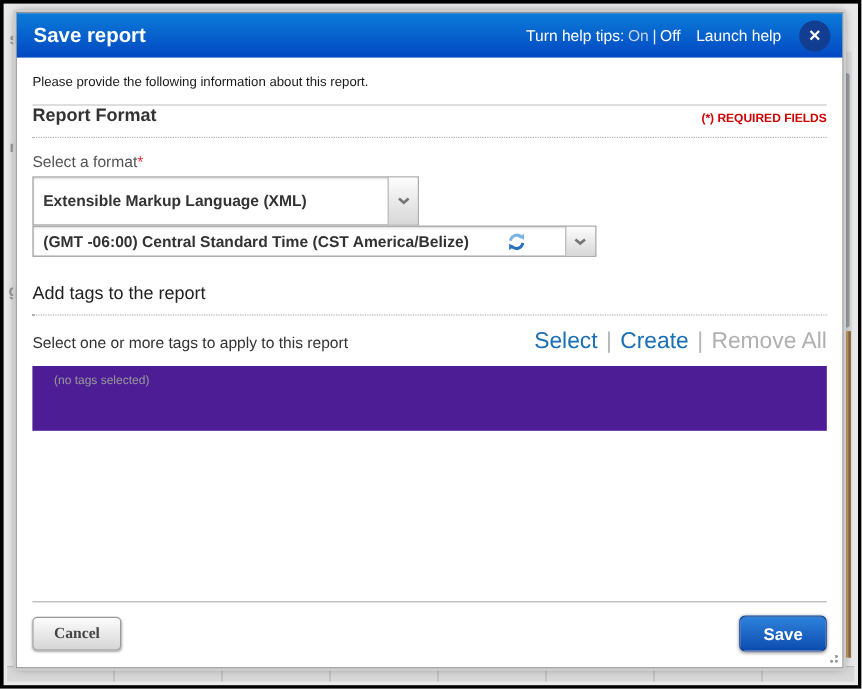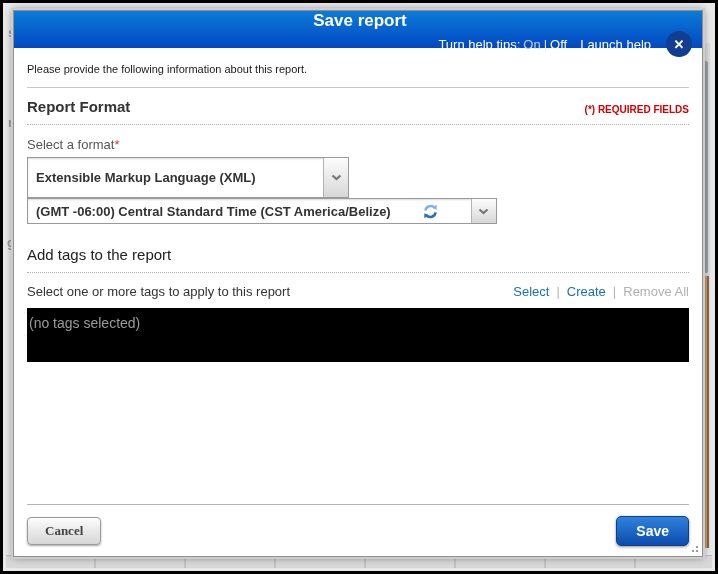--- a/index.html
+++ b/index.html
@@ -34,21 +34,20 @@
     border: 1px solid #8f8f8f;
     outline: 2px solid #cdcdcd;
     box-shadow: 0 0 8px rgba(0,0,0,.5);
   }
   .modal-header {
     height: 37px;
     background: linear-gradient(#0b7bd8, #0348c2);
     display: flex; align-items: center;
     padding: 0 10px 0 14px;
     color: #fff;
-    flex-direction: column;
   }
   .modal-title { font-size: 17px; font-weight: bold; }
   .header-right { margin-left: auto; display: flex; align-items: center; gap: 3px; font-size: 13px; }
   .help-on { color: #c3d3e8; cursor: pointer; }
   .help-pipe { color: #e8eef7; }
   .help-off { font-weight: normal; cursor: pointer; }
   .launch-help { margin-left: 10px; cursor: pointer; }
   .close-btn {
     margin-left: 12px;
     width: 26px; height: 26px; border-radius: 50%;
@@ -57,21 +56,21 @@
     color: #fff; font-size: 13px; font-weight: 900;
     display: flex; align-items: center; justify-content: center;
     cursor: pointer; line-height: 1;
   }
 
   .modal-body { padding: 0 13px; }
   .intro { margin-top: 15px; font-size: 11px; color: #1a1a1a; }
   .divider-solid { margin-top: 12px; border-bottom: 1px solid #c9c9c9; }
 
   .section-row {
-    margin-top: 10px; display: flex; align-items: flex-end;
+    display: flex; align-items: flex-end;
     padding-bottom: 9px; border-bottom: 1px dotted #b0b0b0;
   }
   .section-heading { font-size: 15px; font-weight: bold; color: #333; }
   .required-note { margin-left: auto; font-size: 10px; font-weight: bold; color: #d10000; }
 
   .field-label { margin: 12px 0 5px; font-size: 13px; color: #555; }
   .asterisk { color: #e03030; }
 
   .select {
     display: flex; align-items: center;
@@ -92,30 +91,30 @@
     border-left: 1px solid #b3b3b3;
     display: flex; align-items: center; justify-content: center;
     flex: none;
   }
   .refresh-wrap { margin-left: auto; flex: none; display: flex; align-items: center; padding: 0 3px; }
 
   .tags-heading-row { margin-top: 22px; padding-bottom: 8px; border-bottom: 1px dotted #b0b0b0; }
   .tags-heading { font-size: 15px; font-weight: normal; color: #222; }
   .tags-row { margin-top: 11px; display: flex; align-items: center; font-size: 13px; }
   .tags-instruction { color: #333; }
-  .tags-links { margin-left: auto; display: flex; align-items: center; gap: 7px; font-size: 13px; }
+  .tags-links { margin-left: auto; display: flex; align-items: center; gap: 7px; font-size: 19px; }
   .tag-link { color: #1a6fb5; cursor: pointer; }
   .link-pipe { color: #b5b5b5; }
   .tag-link.disabled { color: #b0b0b0; cursor: default; }
 
   .tags-box {
     margin-top: 9px; height: 54px;
-    background: #000000;
-    padding: 7px 2px;
-    font-size: 14px; color: #9a9a9a;
+    background: #4c1d95;
+    padding: 7px 18px;
+    font-size: 10px; color: #9a9a9a;
   }
   .spacer { height: 142px; }
   .footer-divider { border-top: 1px solid #b3b3b3; }
   .modal-footer { display: flex; align-items: center; padding: 11px 0 0; }
   .cancel-btn {
     font-family: Liberation Serif, serif;
     padding: 5px 17px; font-size: 13px; font-weight: bold; color: #444;
     background: linear-gradient(#fcfcfc, #d6d6d6);
     border: 1px solid #9a9a9a; border-radius: 4px;
     box-shadow: 0 1px 2px rgba(0,0,0,.35);

